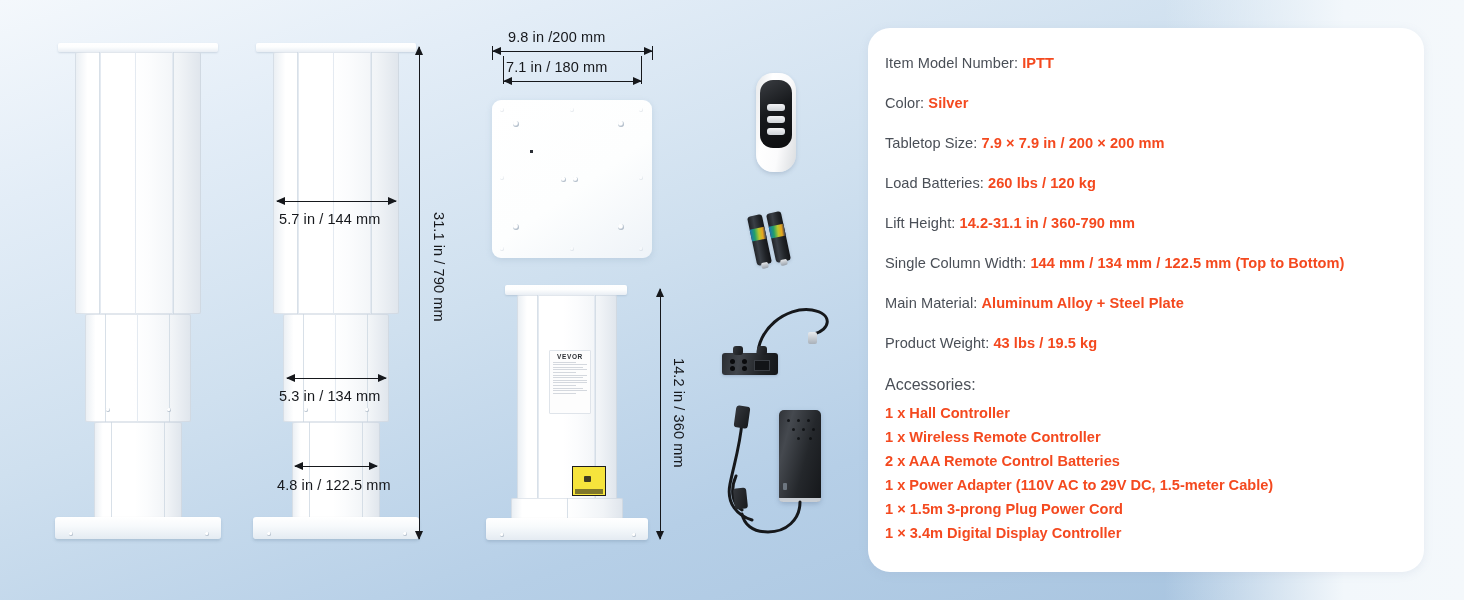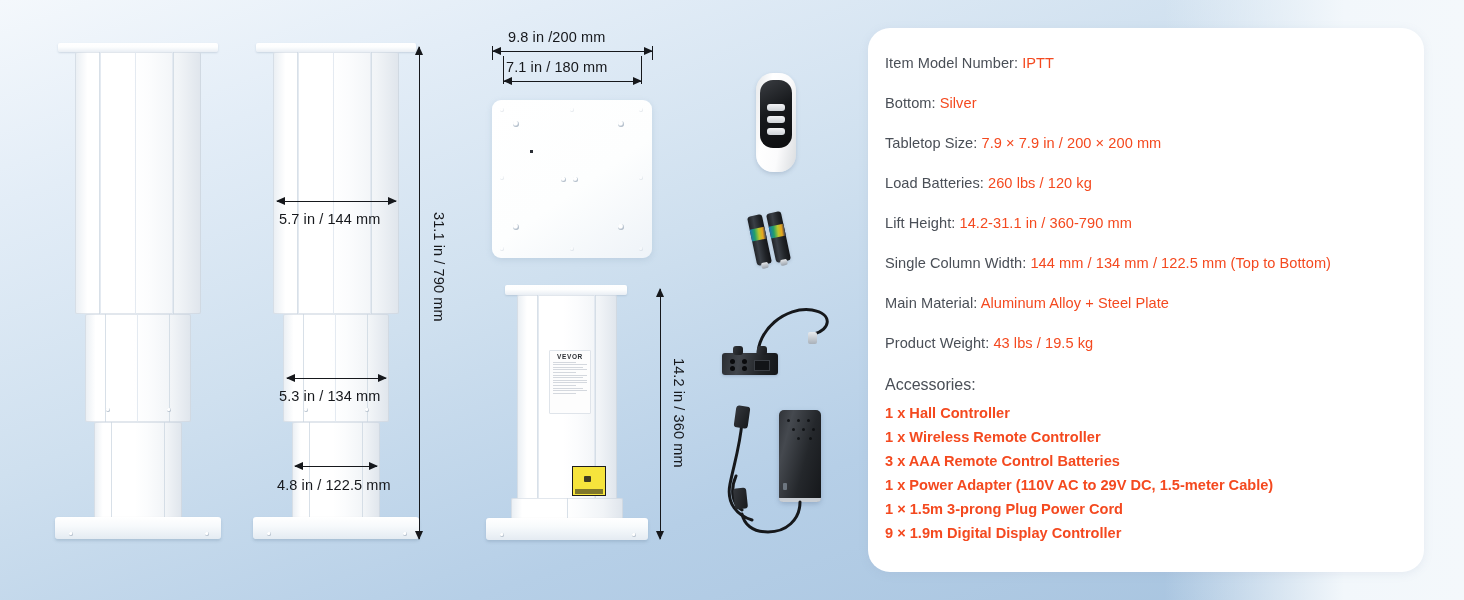--- a/index.html
+++ b/index.html
@@ -44,21 +44,21 @@
   .dimv::before{top:-1px;border-bottom:9px solid #16181c;}
   .dimv::after{bottom:-1px;border-top:9px solid #16181c;}
   .tick{position:absolute;width:1px;background:#16181c;}
   .dlabel{position:absolute;font-size:14.5px;color:#16181c;white-space:nowrap;letter-spacing:.1px;}
   .dlabel.vert{transform-origin:0 0;}
 
   
   #card{position:absolute;left:868px;top:28px;width:556px;height:544px;
     background:#fff;border-radius:22px;box-shadow:0 2px 10px rgba(130,150,175,.13);}
   .spec{position:absolute;left:17px;font-size:14.6px;color:#4a4f57;white-space:nowrap;letter-spacing:.05px;}
-  .spec b{color:#f4491f;font-weight:normal;}
+  .spec b{color:#f4491f;font-weight:bold;}
   .acc-head{position:absolute;left:17px;font-size:16px;color:#4a4f57;}
   .acc{position:absolute;left:17px;font-size:14.6px;color:#f4491f;font-weight:bold;white-space:nowrap;}
 
   
   .remote-body{position:absolute;border-radius:17px;
     background:linear-gradient(100deg,#e6e8ea 0%,#ffffff 30%,#fbfbfc 62%,#d9dcdf 100%);
     box-shadow:0 2px 4px rgba(110,130,155,.3);}
   .remote-face{position:absolute;border-radius:13px;
     background:linear-gradient(150deg,#3a3d42 0%,#17191c 45%,#0c0d0f 100%);}
   .rbtn{position:absolute;border-radius:3px;
@@ -298,21 +298,21 @@
     </svg>
     <div class="plug" style="left:735px;top:406px;width:14px;height:22px;transform:rotate(8deg);"></div>
     <div class="plug" style="left:734px;top:488px;width:13px;height:21px;transform:rotate(-6deg);"></div>
   </div>
 
   <div id="card">
     <div class="spec" style="top:27px;">
       <span>Item Model Number: </span><b>IPTT</b>
     </div>
     <div class="spec" style="top:67px;">
-      <span>Bottom: </span><b>Silver</b>
+      <span>Color: </span><b>Silver</b>
     </div>
     <div class="spec" style="top:107px;">
       <span>Tabletop Size: </span><b>7.9 × 7.9 in / 200 × 200 mm</b>
     </div>
     <div class="spec" style="top:147px;">
       <span>Load Batteries: </span><b>260 lbs / 120 kg</b>
     </div>
     <div class="spec" style="top:187px;">
       <span>Lift Height: </span><b>14.2-31.1 in / 360-790 mm</b>
     </div>
@@ -322,18 +322,18 @@
     <div class="spec" style="top:267px;">
       <span>Main Material: </span><b>Aluminum Alloy + Steel Plate</b>
     </div>
     <div class="spec" style="top:307px;">
       <span>Product Weight: </span><b>43 lbs / 19.5 kg</b>
     </div>
 
     <div class="acc-head" style="top:348px;">Accessories:</div>
     <div class="acc" style="top:377px;">1 x Hall Controller</div>
     <div class="acc" style="top:401px;">1 x Wireless Remote Controller</div>
-    <div class="acc" style="top:425px;">3 x AAA Remote Control Batteries</div>
+    <div class="acc" style="top:425px;">2 x AAA Remote Control Batteries</div>
     <div class="acc" style="top:449px;">1 x Power Adapter (110V AC to 29V DC, 1.5-meter Cable)</div>
     <div class="acc" style="top:473px;">1 × 1.5m 3-prong Plug Power Cord</div>
-    <div class="acc" style="top:497px;">9 × 1.9m Digital Display Controller</div>
+    <div class="acc" style="top:497px;">1 × 3.4m Digital Display Controller</div>
   </div>
 </div>
 
 </body></html>

